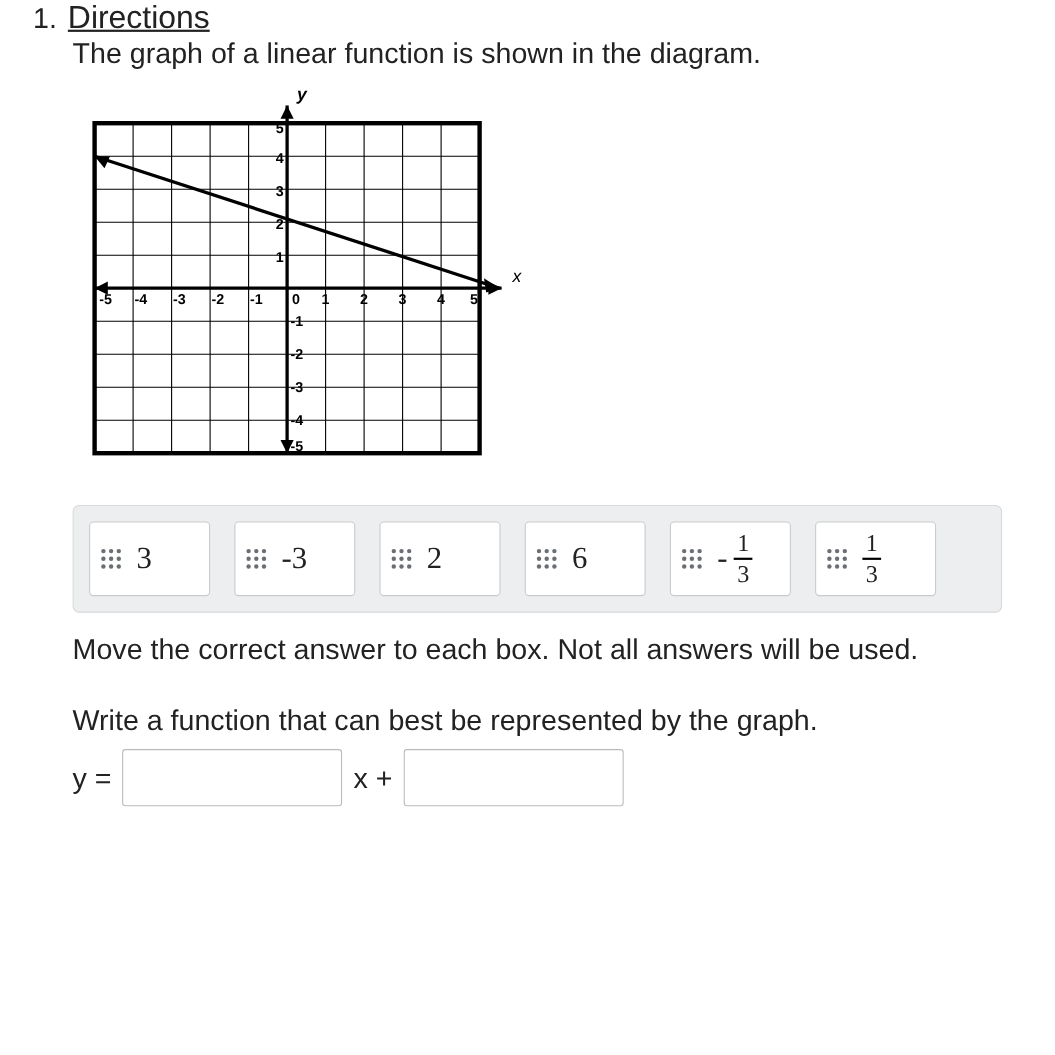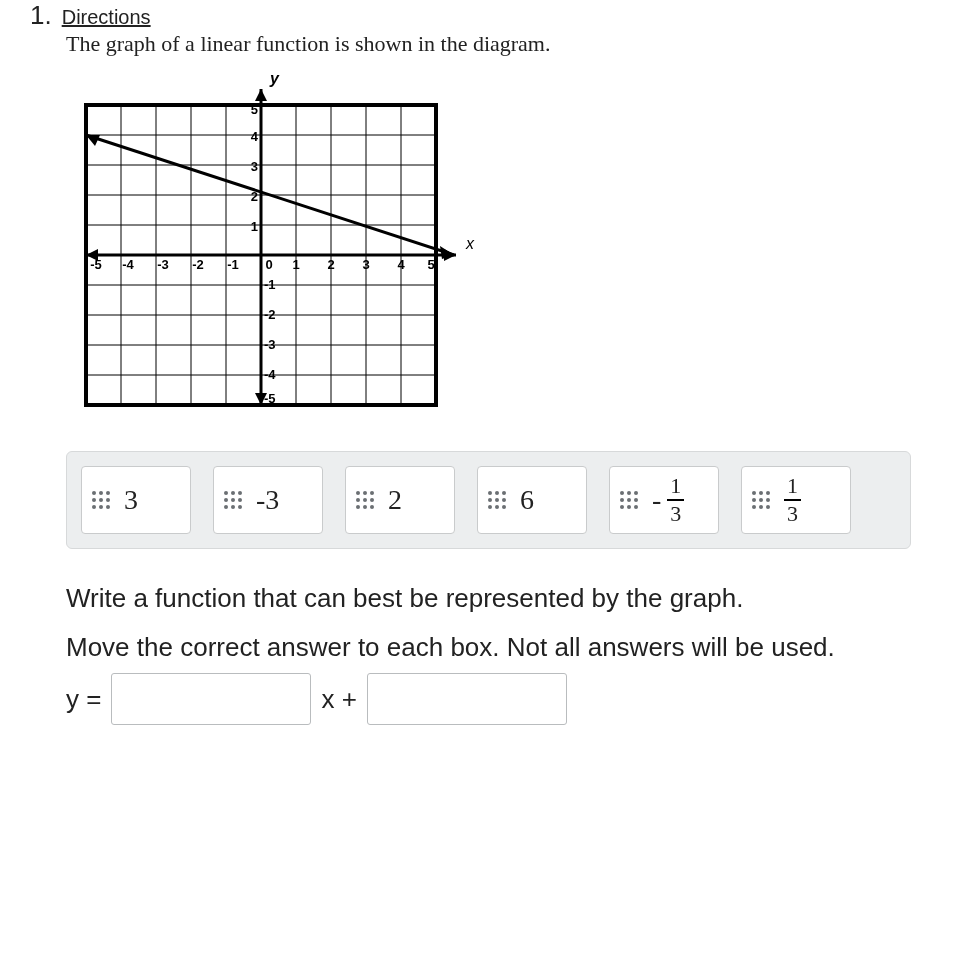--- a/index.html
+++ b/index.html
@@ -19,33 +19,32 @@
     align-items: baseline;
     gap: 10px;
     margin-top: 0;
     padding-top: 0;
   }
   .qnum {
     font-size: 26px;
     font-weight: 400;
   }
   .directions-title {
-    font-size: 20px;
+    font-size: 29px;
     text-decoration: underline;
     font-weight: 400;
   }
   .instruction {
     font-style: italic;
     font-size: 26px;
     margin: 8px 0 30px 36px;
   }
   .prompt {
-    font-size: 22px;
+    font-size: 26px;
     margin: 0 0 12px 36px;
-    font-family: Liberation Serif, serif;
   }
   .graph-wrap {
     margin-left: 36px;
     margin-bottom: 28px;
   }
   .graph-svg text { font-family: Arial, Helvetica, sans-serif; }
   .answer-bank {
     margin: 0 18px 0 36px;
     background: #eceeef;
     border-radius: 6px;
@@ -299,22 +298,22 @@
       <div class="chip-val">
         <span class="frac">
           <span class="n">1</span>
           <span class="bar"></span>
           <span class="d">3</span>
         </span>
       </div>
     </div>
   </div>
 
+  <div class="lower-text" style="margin-top:18px;">Move the correct answer to each box. Not all answers will be used.</div>
   <div class="lower-text">Write a function that can best be represented by the graph.</div>
-  <div class="lower-text" style="margin-top:18px;">Move the correct answer to each box. Not all answers will be used.</div>
 
   <div class="equation-row">
     <span>y =</span>
     <div class="dropbox"></div>
     <span>x +</span>
     <div class="dropbox"></div>
   </div>
 
 </div>
 

